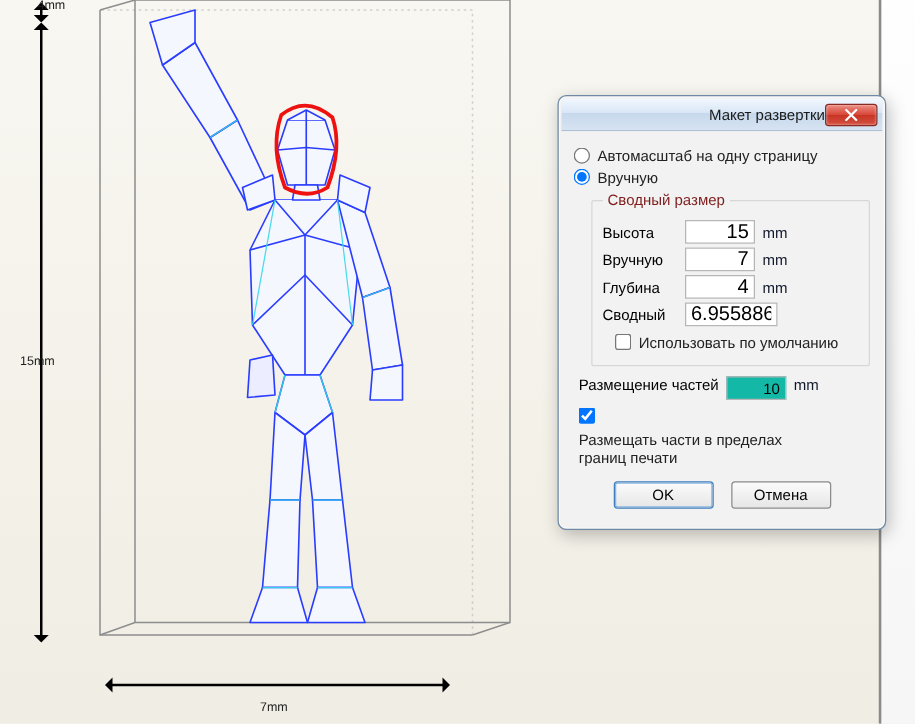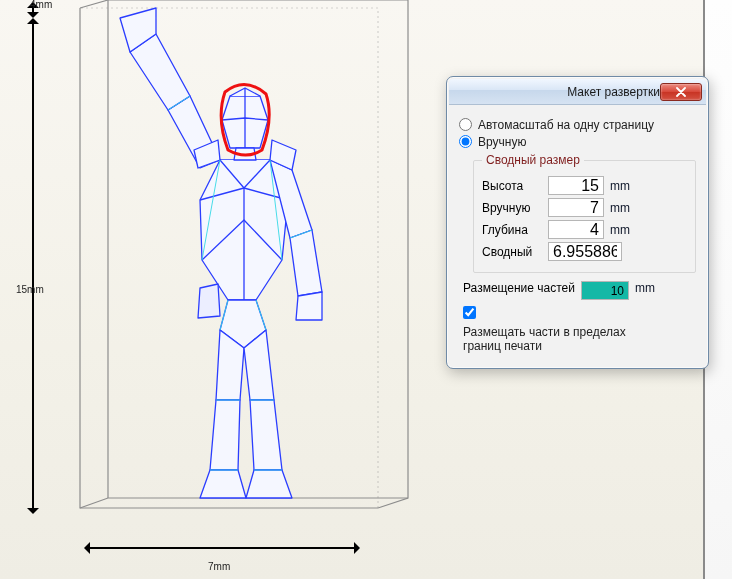--- a/index.html
+++ b/index.html
@@ -295,29 +295,37 @@
         <div class="form-row">
           <span class="lbl">Глубина</span>
           <input type="text" value="4" style="">
           <span class="unit">mm</span>
         </div>
         <div class="form-row">
           <span class="lbl">Сводный</span>
           <input type="text" class="wide" value="6.955886" style="">
         </div>
 
+        <label class="check-row indent" style="margin-top:6px;">
+          <input type="checkbox" style="">
+          <span>Использовать по умолчанию</span>
+        </label>
       </fieldset>
 
       <div class="spacing-row">
         <span class="lbl2">Размещение частей</span>
         <input type="text" value="10" style="">
         <span class="unit">mm</span>
       </div>
 
       <label class="check-row" style="margin-left:4px; align-items:flex-start;flex-direction:column;">
         <input type="checkbox" checked="" style="margin-top: 2px;">
         <span style="max-width:180px;">Размещать части в пределах границ печати</span>
       </label>
 
+      <div class="btn-row">
+        <button class="btn primary">OK</button>
+        <button class="btn">Отмена</button>
+      </div>
     </div>
   </div>
 
 </div>
 
 </body></html>

